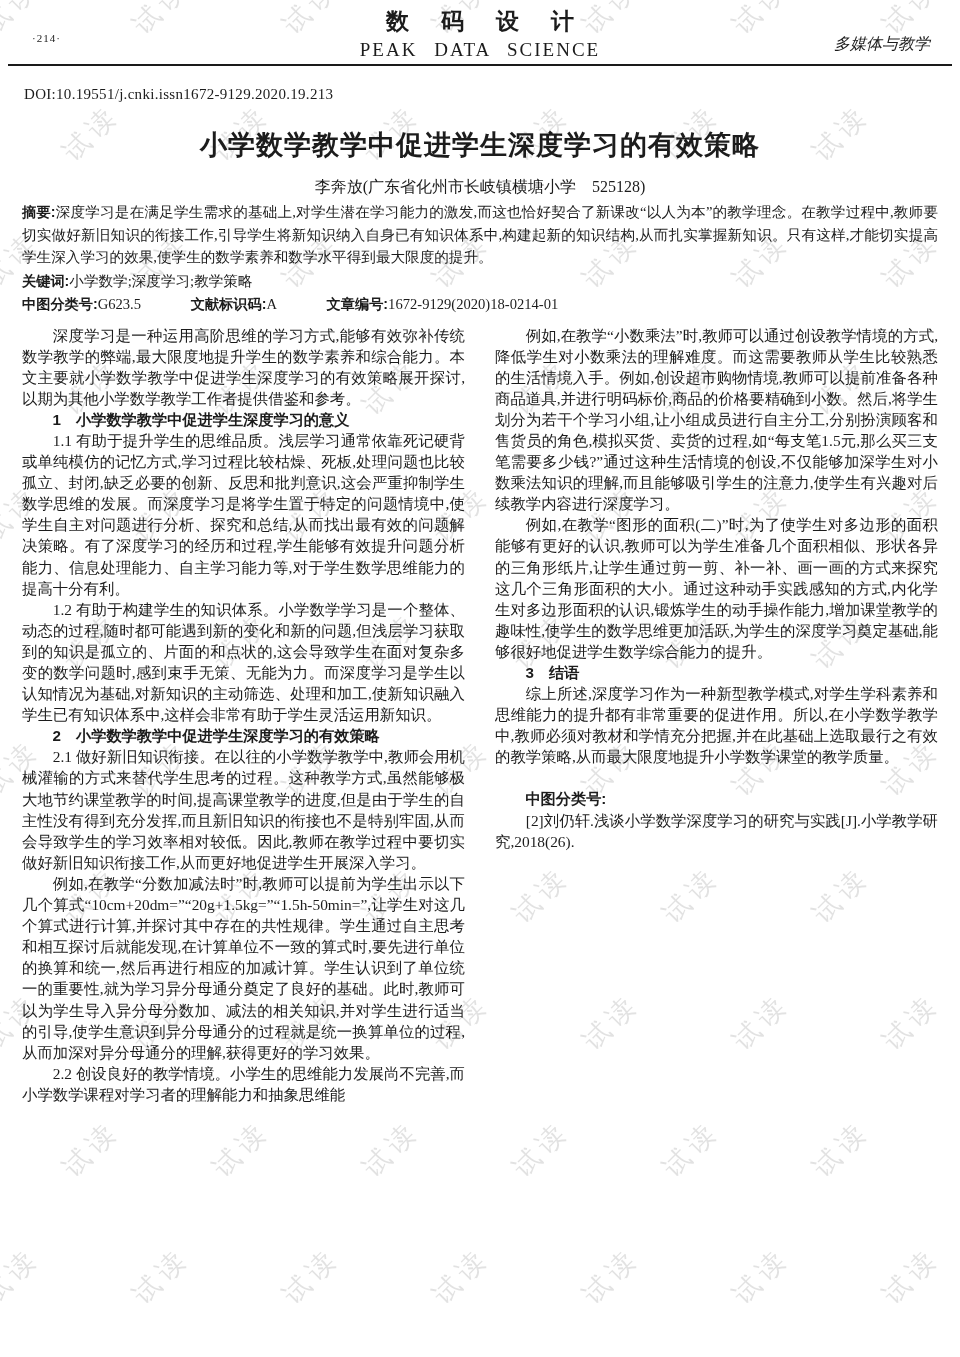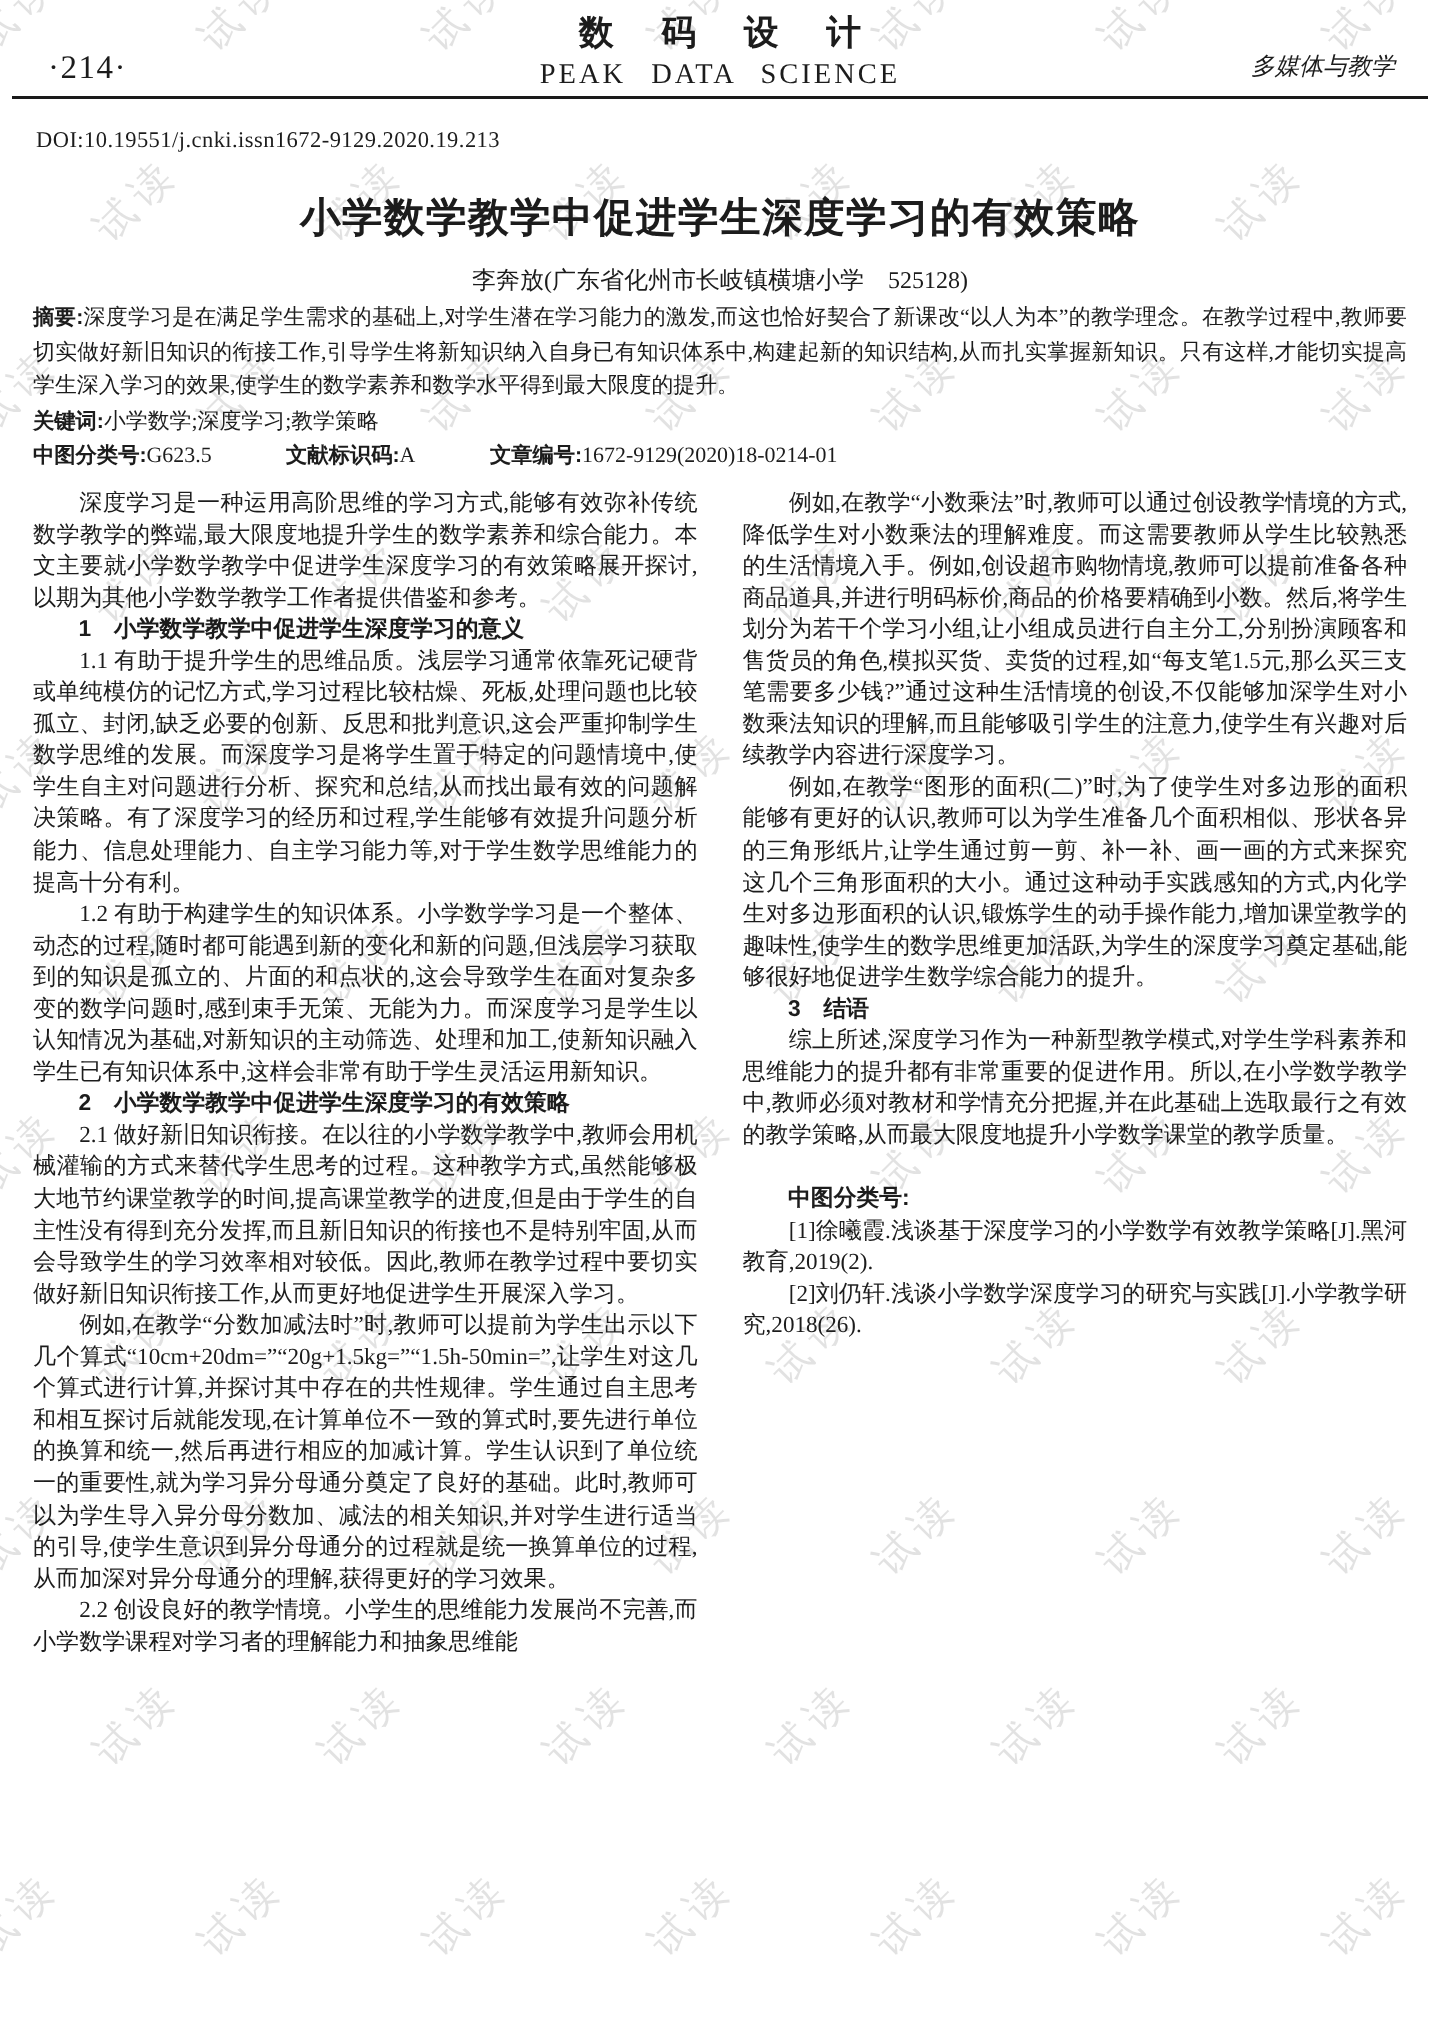--- a/index.html
+++ b/index.html
@@ -19,21 +19,21 @@
     font-size:27px;
     letter-spacing:6px;
     color:rgba(0,0,0,0.115);
     transform:rotate(-45deg);
     white-space:nowrap;
     font-family:"Liberation Serif","DejaVu Serif",serif;
   }
   .content{position:relative;z-index:1;}
   
   .header{position:relative;height:64px;border-bottom:2px solid #1a1a1a;margin:0 8px;}
-  .page-num{position:absolute;left:24px;top:32px;font-size:22px;letter-spacing:1px;text-align:center;}
+  .page-num{position:absolute;left:24px;top:32px;font-size:11px;letter-spacing:1px;text-align:center;}
   .journal-center{position:absolute;left:0;right:0;top:6px;text-align:center;}
   .journal-cn{
     font-weight:bold;font-size:23px;letter-spacing:32px;padding-left:32px;
     font-family:"Liberation Sans","DejaVu Sans",sans-serif;
   }
   .journal-en{font-size:19px;letter-spacing:2px;word-spacing:10px;margin-top:2px;}
   .col-label{position:absolute;right:22px;top:34px;font-size:16px;font-style:italic;}
   
   .doi{margin:20px 0 0 24px;font-size:15px;letter-spacing:0.3px;}
   
@@ -188,19 +188,18 @@
         <p class="p">2.1 做好新旧知识衔接。在以往的小学数学教学中,教师会用机械灌输的方式来替代学生思考的过程。这种教学方式,虽然能够极大地节约课堂教学的时间,提高课堂教学的进度,但是由于学生的自主性没有得到充分发挥,而且新旧知识的衔接也不是特别牢固,从而会导致学生的学习效率相对较低。因此,教师在教学过程中要切实做好新旧知识衔接工作,从而更好地促进学生开展深入学习。</p>
         <p class="p">例如,在教学“分数加减法时”时,教师可以提前为学生出示以下几个算式“10cm+20dm=”“20g+1.5kg=”“1.5h-50min=”,让学生对这几个算式进行计算,并探讨其中存在的共性规律。学生通过自主思考和相互探讨后就能发现,在计算单位不一致的算式时,要先进行单位的换算和统一,然后再进行相应的加减计算。学生认识到了单位统一的重要性,就为学习异分母通分奠定了良好的基础。此时,教师可以为学生导入异分母分数加、减法的相关知识,并对学生进行适当的引导,使学生意识到异分母通分的过程就是统一换算单位的过程,从而加深对异分母通分的理解,获得更好的学习效果。</p>
         <p class="p">2.2 创设良好的教学情境。小学生的思维能力发展尚不完善,而小学数学课程对学习者的理解能力和抽象思维能</p>
       </div>
       <div class="col">
         <p class="p">例如,在教学“小数乘法”时,教师可以通过创设教学情境的方式,降低学生对小数乘法的理解难度。而这需要教师从学生比较熟悉的生活情境入手。例如,创设超市购物情境,教师可以提前准备各种商品道具,并进行明码标价,商品的价格要精确到小数。然后,将学生划分为若干个学习小组,让小组成员进行自主分工,分别扮演顾客和售货员的角色,模拟买货、卖货的过程,如“每支笔1.5元,那么买三支笔需要多少钱?”通过这种生活情境的创设,不仅能够加深学生对小数乘法知识的理解,而且能够吸引学生的注意力,使学生有兴趣对后续教学内容进行深度学习。</p>
         <p class="p">例如,在教学“图形的面积(二)”时,为了使学生对多边形的面积能够有更好的认识,教师可以为学生准备几个面积相似、形状各异的三角形纸片,让学生通过剪一剪、补一补、画一画的方式来探究这几个三角形面积的大小。通过这种动手实践感知的方式,内化学生对多边形面积的认识,锻炼学生的动手操作能力,增加课堂教学的趣味性,使学生的数学思维更加活跃,为学生的深度学习奠定基础,能够很好地促进学生数学综合能力的提升。</p>
         <p class="h">3　结语</p>
         <p class="p">综上所述,深度学习作为一种新型教学模式,对学生学科素养和思维能力的提升都有非常重要的促进作用。所以,在小学数学教学中,教师必须对教材和学情充分把握,并在此基础上选取最行之有效的教学策略,从而最大限度地提升小学数学课堂的教学质量。</p>
         <p class="h ref-h">中图分类号:</p>
-        <p class="ref">[1]徐曦霞.浅谈基于深度学习的小学数学有效教学策略[J].黑河教育,2019(2).</p>
         <p class="ref">[2]刘仍轩.浅谈小学数学深度学习的研究与实践[J].小学教学研究,2018(26).</p>
       </div>
     </div>
 
   </div>
 </div>
 
 </body></html>

